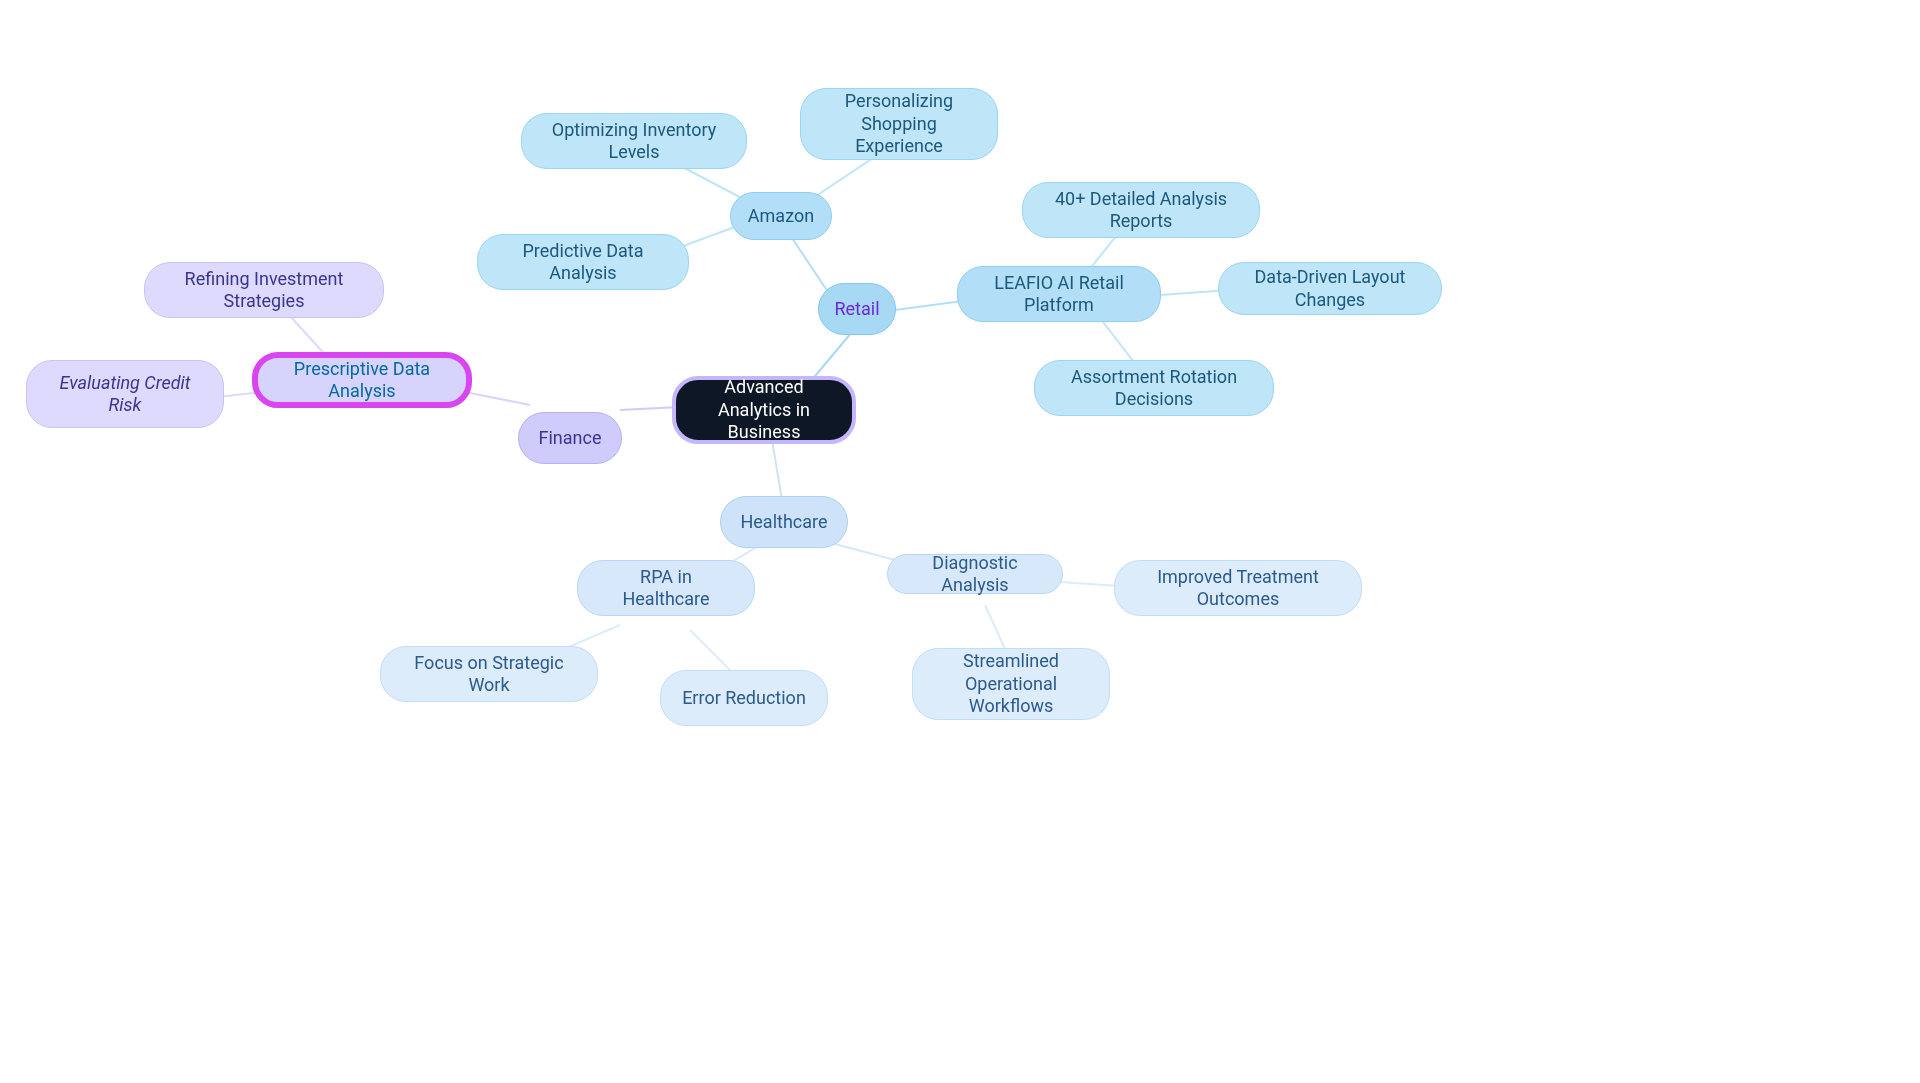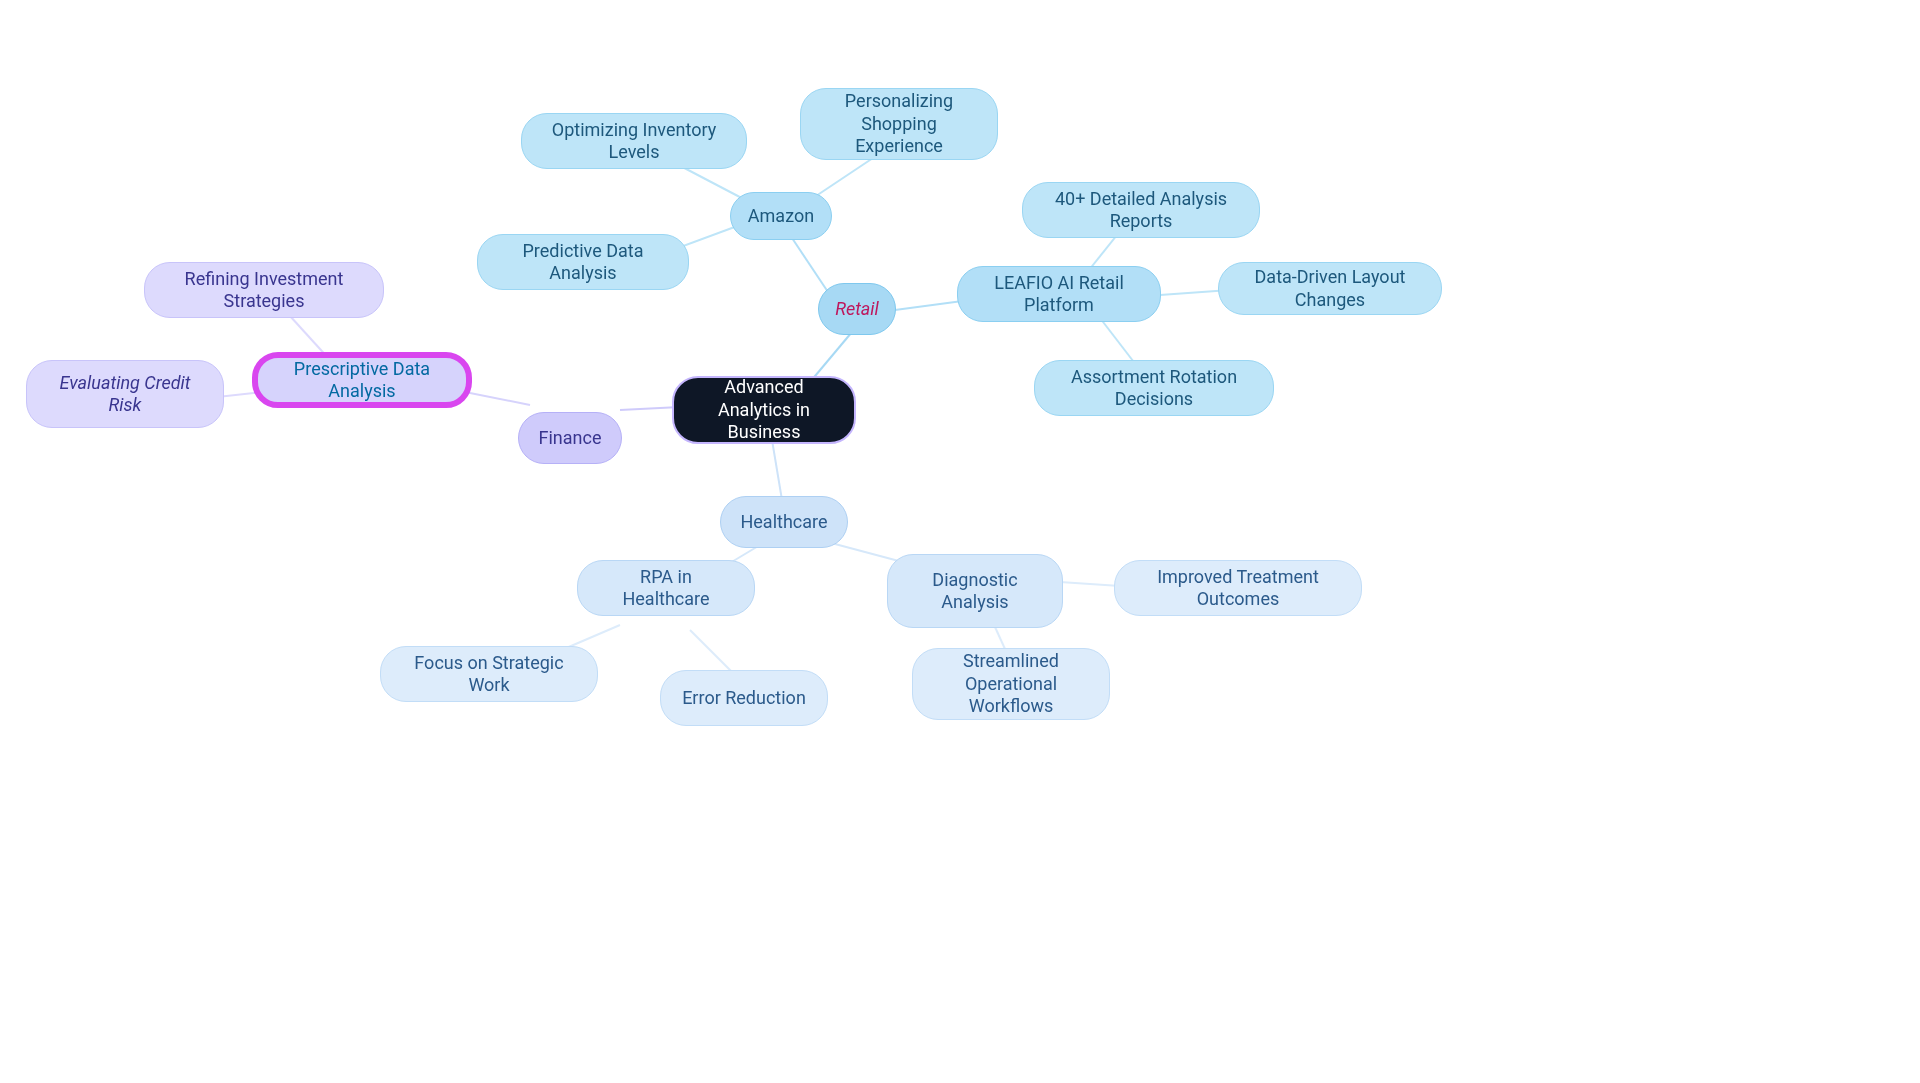--- a/index.html
+++ b/index.html
@@ -33,27 +33,26 @@
     border-radius: 26px;
     padding: 10px 20px;
     font-size: 18px;
     line-height: 1.25;
     box-sizing: border-box;
     white-space: normal;
   }
   .root {
     background: #0e1726;
     color: #ffffff;
-    border: 2px solid #c4b5fd;
+    border: 4px solid #c4b5fd;
   }
   .retail-main {
     background: #a7d9f4;
-    color: #be185d;
+    color: #6d28d9;
     border: 1px solid #7ec8ee;
-    font-style: italic;
   }
   .retail-sub {
     background: #b2dff7;
     color: #1d587c;
     border: 1px solid #8bcff1;
   }
   .retail-leaf {
     background: #bee5f8;
     color: #1d587c;
     border: 1px solid #9ad6f3;
@@ -184,21 +183,21 @@
   </div>
   <div class="node health-sub" style="left:577px; top:560px; width:178px; height:56px;">
     <span>RPA in Healthcare</span>
   </div>
   <div class="node health-leaf" style="left:380px; top:646px; width:218px; height:56px;">
     <span>Focus on Strategic Work</span>
   </div>
   <div class="node health-leaf" style="left:660px; top:670px; width:168px; height:56px;">
     <span>Error Reduction</span>
   </div>
-  <div class="node health-sub" style="left:887px; top:554px; width:176px; height:74px;">
+  <div class="node health-sub" style="left:887px; top:554px; width:176px; height:40px;">
     <span>Diagnostic Analysis</span>
   </div>
   <div class="node health-leaf" style="left:1114px; top:560px; width:248px; height:56px;">
     <span>Improved Treatment Outcomes</span>
   </div>
   <div class="node health-leaf" style="left:912px; top:648px; width:198px; height:72px;">
     <span>Streamlined Operational Workflows</span>
   </div>
 
 </div>

